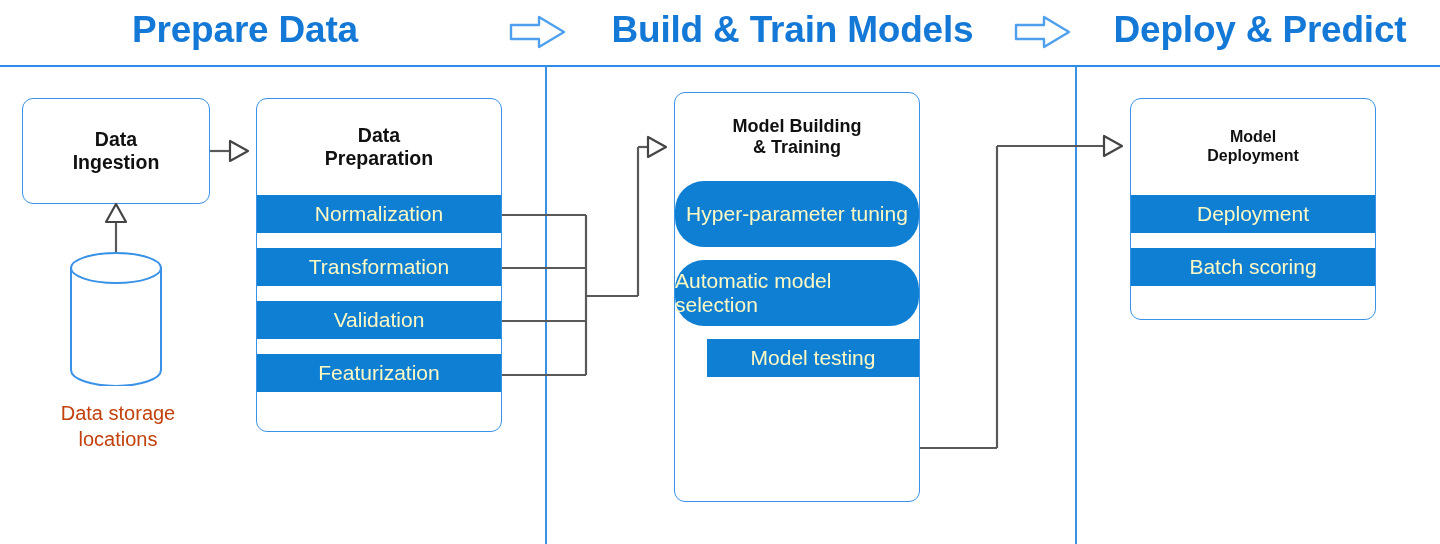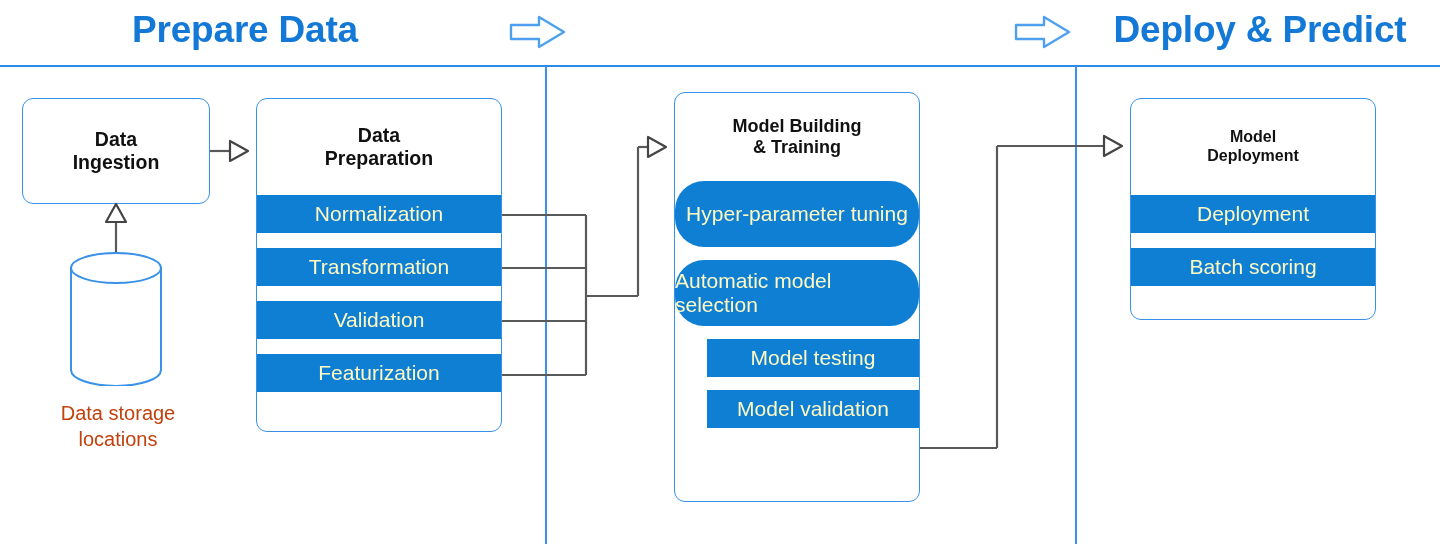--- a/index.html
+++ b/index.html
@@ -86,20 +86,21 @@
   <div class="hdr-rule"></div>
 
   <div class="phase-title" id="ph0">Prepare Data</div>
 
   <div class="arrow-sep" style="left:508px;">
     <svg width="60" height="36" viewBox="0 0 60 36" xmlns="http://www.w3.org/2000/svg">
       <path d="M3 11 L31 11 L31 3 L56 18 L31 33 L31 25 L3 25 Z" fill="#ffffff" stroke="#4ea0ee" stroke-width="2.4" stroke-linejoin="round"></path>
     </svg>
   </div>
 
+  <div class="phase-title" id="ph1">Build &amp; Train Models</div>
 
   <div class="arrow-sep" style="left:1013px;">
     <svg width="60" height="36" viewBox="0 0 60 36" xmlns="http://www.w3.org/2000/svg">
       <path d="M3 11 L31 11 L31 3 L56 18 L31 33 L31 25 L3 25 Z" fill="#ffffff" stroke="#4ea0ee" stroke-width="2.4" stroke-linejoin="round"></path>
     </svg>
   </div>
 
   <div class="phase-title" id="ph2">Deploy &amp; Predict</div>
 
   <div class="col-div" id="cd0"></div>
@@ -136,21 +137,20 @@
         <div>Model Building</div>
         <div>&amp; Training</div>
       </div>
     </div>
     <div class="band b2">Hyper-parameter tuning</div>
     <div class="gap"></div>
     <div class="band b2">Automatic model selection</div>
     <div class="gap"></div>
     <div class="band b1">Model testing</div>
     <div class="gap"></div>
-    <div class="band b1">Model validation</div>
   </div>
 
   <div class="card" id="card-deploy">
     <div class="card-title">
       <div>
         <div>Model</div>
         <div>Deployment</div>
       </div>
     </div>
     <div class="band">Deployment</div>

